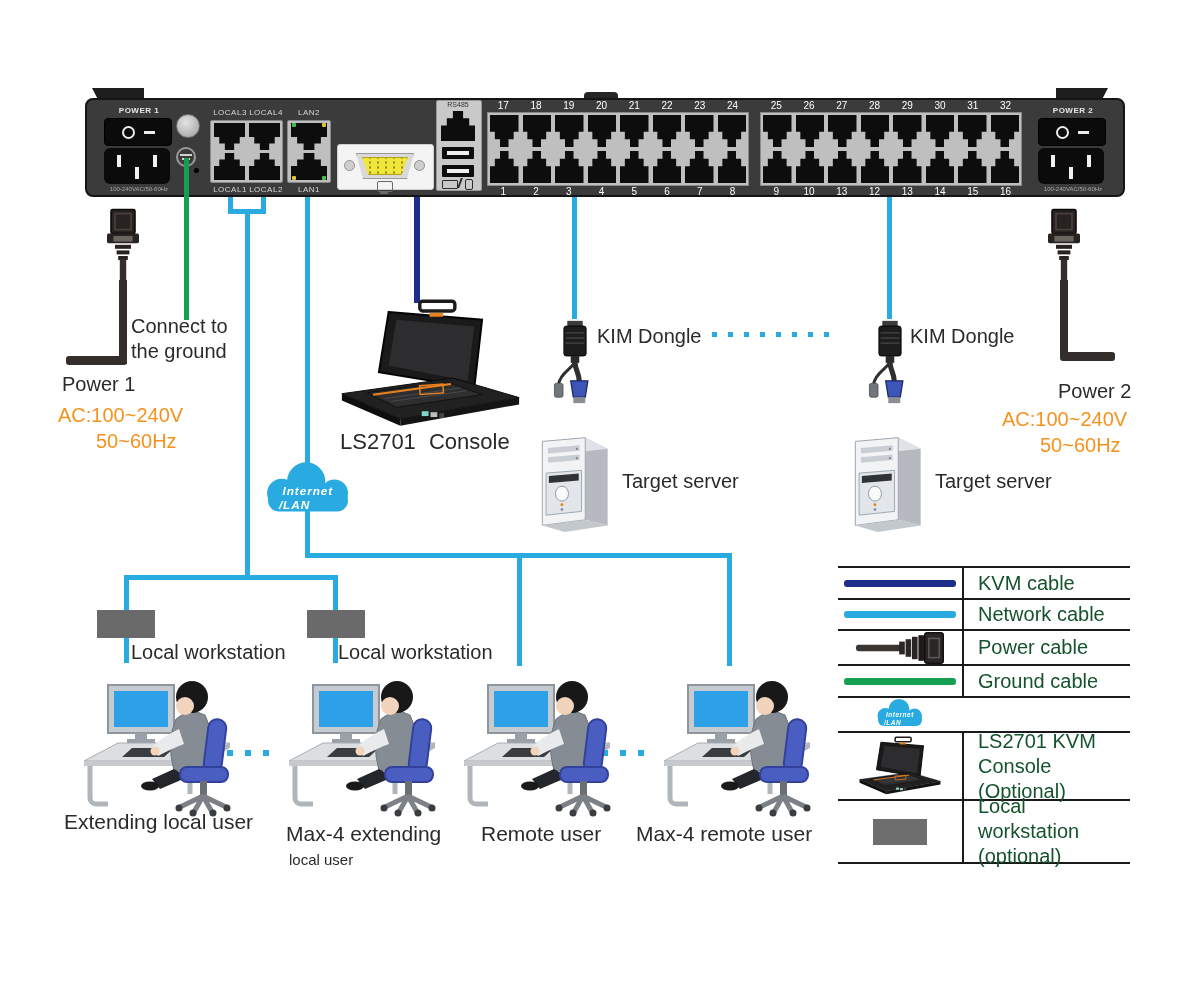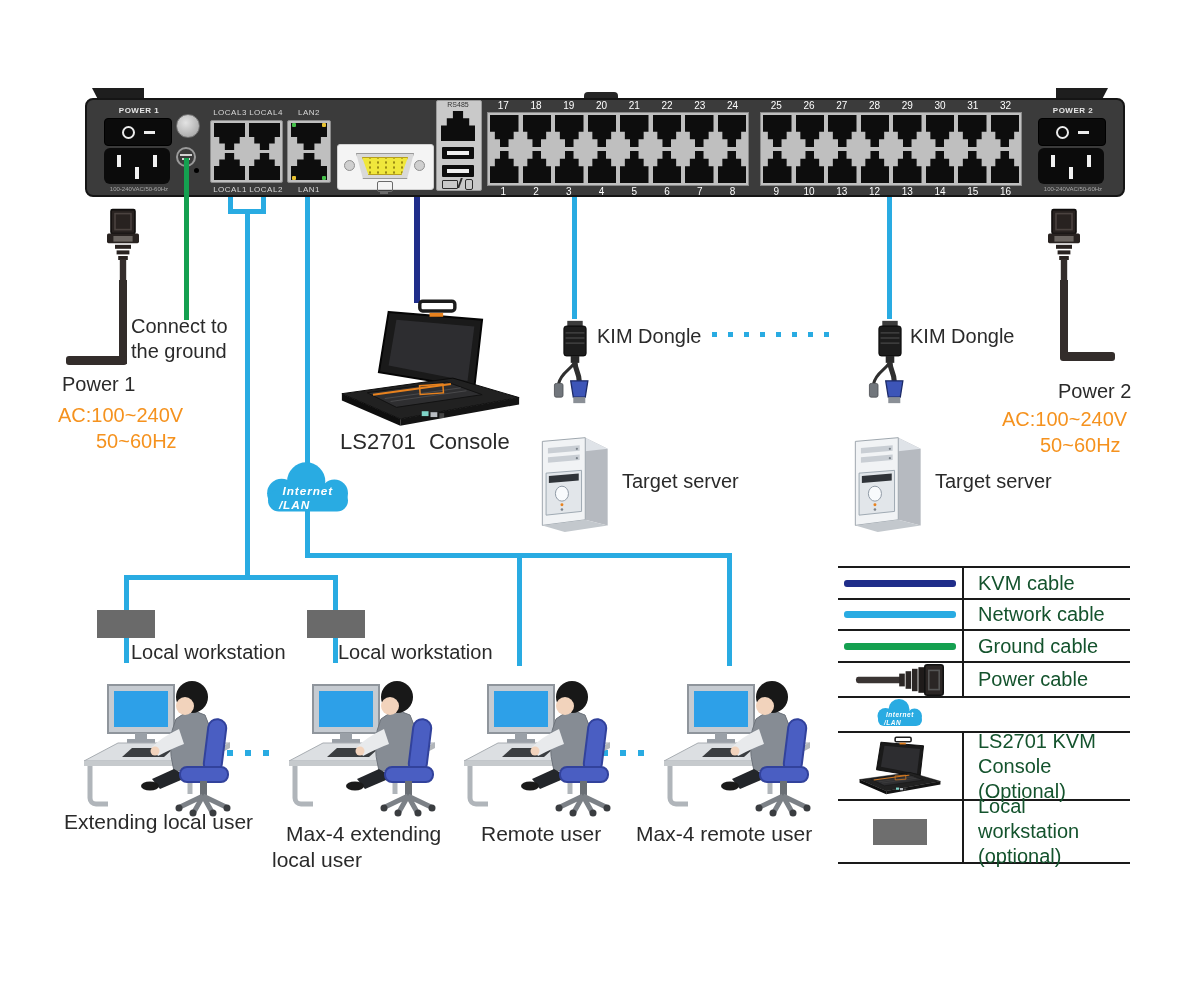--- a/index.html
+++ b/index.html
@@ -487,59 +487,59 @@
   <div class="lbl" style="left:910px;top:324px;">KIM Dongle</div>
   <div class="lbl" style="left:622px;top:469px;">Target server</div>
   <div class="lbl" style="left:935px;top:469px;">Target server</div>
   <div class="lbl" style="left:1058px;top:379px;">Power 2</div>
   <div class="lbl orange" style="left:1002px;top:407px;">AC:100~240V</div>
   <div class="lbl orange" style="left:1040px;top:433px;">50~60Hz</div>
   <div class="lbl" style="left:131px;top:640px;z-index:4;">Local workstation</div>
   <div class="lbl" style="left:338px;top:640px;z-index:4;">Local workstation</div>
   <div class="lbl" style="left:64px;top:809px;font-size:21px;">Extending local user</div>
   <div class="lbl" style="left:286px;top:821px;font-size:21px;">Max-4 extending</div>
-  <div class="lbl" style="left:272px;top:847px;font-size:21px;">local user</div>
+  <div class="lbl" style="left:289px;top:847px;font-size:15px;">local user</div>
   <div class="lbl" style="left:481px;top:821px;font-size:21px;">Remote user</div>
   <div class="lbl" style="left:636px;top:821px;font-size:21px;">Max-4 remote user</div>
 
   <div id="legend">
       <div class="lg-row" style="height: 30px;">
         <div class="lg-icon">
           <div class="swatch" style="background: rgb(31, 45, 138);"></div>
         </div>
         <div class="lg-label">
           <div>KVM cable</div>
         </div>
       </div>
       <div class="lg-row" style="height: 29px;">
         <div class="lg-icon">
           <div class="swatch" style="background: rgb(41, 171, 226);"></div>
         </div>
         <div class="lg-label">
           <div>Network cable</div>
-        </div>
-      </div>
-      <div class="lg-row" style="height: 30px;">
-        <div class="lg-icon">
-          <div class="swatch" style="background: rgb(20, 160, 80);"></div>
-        </div>
-        <div class="lg-label">
-          <div>Ground cable</div>
         </div>
       </div>
       <div class="lg-row" style="height: 33px;">
         <div class="lg-icon">
           <svg width="104" height="32">
             <use href="#sym-power-cable-h" xlink:href="#sym-power-cable-h"></use>
           </svg>
         </div>
         <div class="lg-label">
           <div>Power cable</div>
         </div>
       </div>
+      <div class="lg-row" style="height: 30px;">
+        <div class="lg-icon">
+          <div class="swatch" style="background: rgb(20, 160, 80);"></div>
+        </div>
+        <div class="lg-label">
+          <div>Ground cable</div>
+        </div>
+      </div>
       <div class="lg-row" style="height: 33px;">
         <div class="lg-icon">
           <svg width="56" height="33">
             <use href="#sym-cloud" xlink:href="#sym-cloud"></use>
           </svg>
         </div>
       </div>
       <div class="lg-row" style="height: 66px;">
         <div class="lg-icon">
           <svg width="92" height="60">

